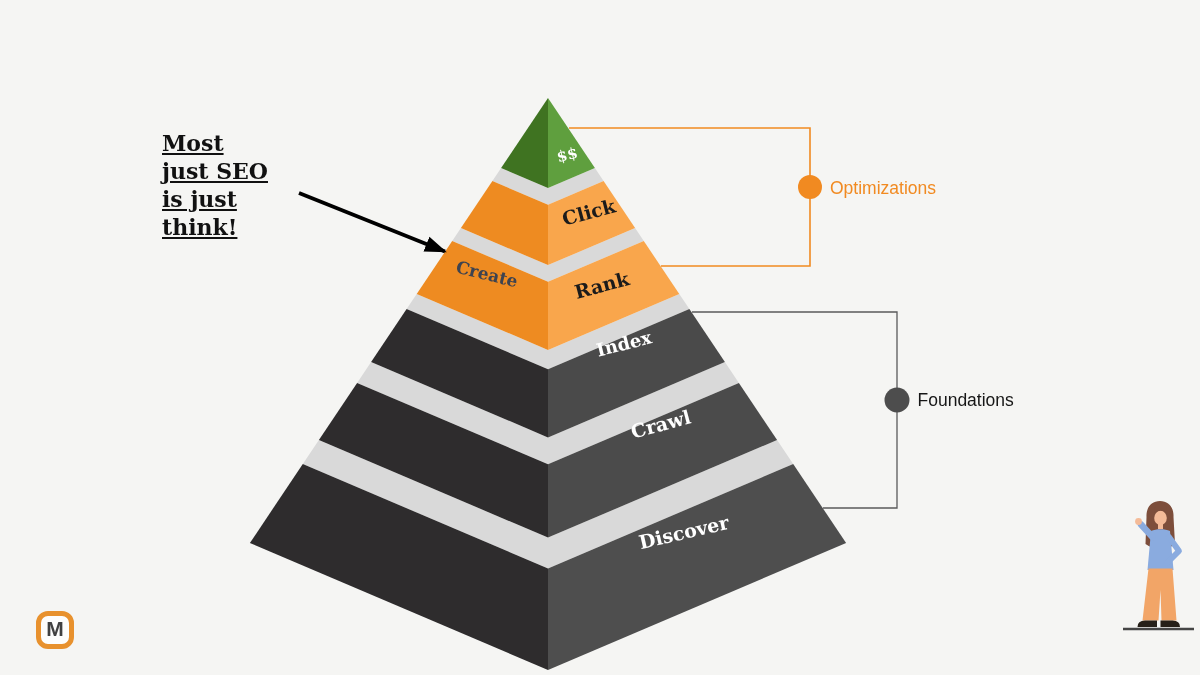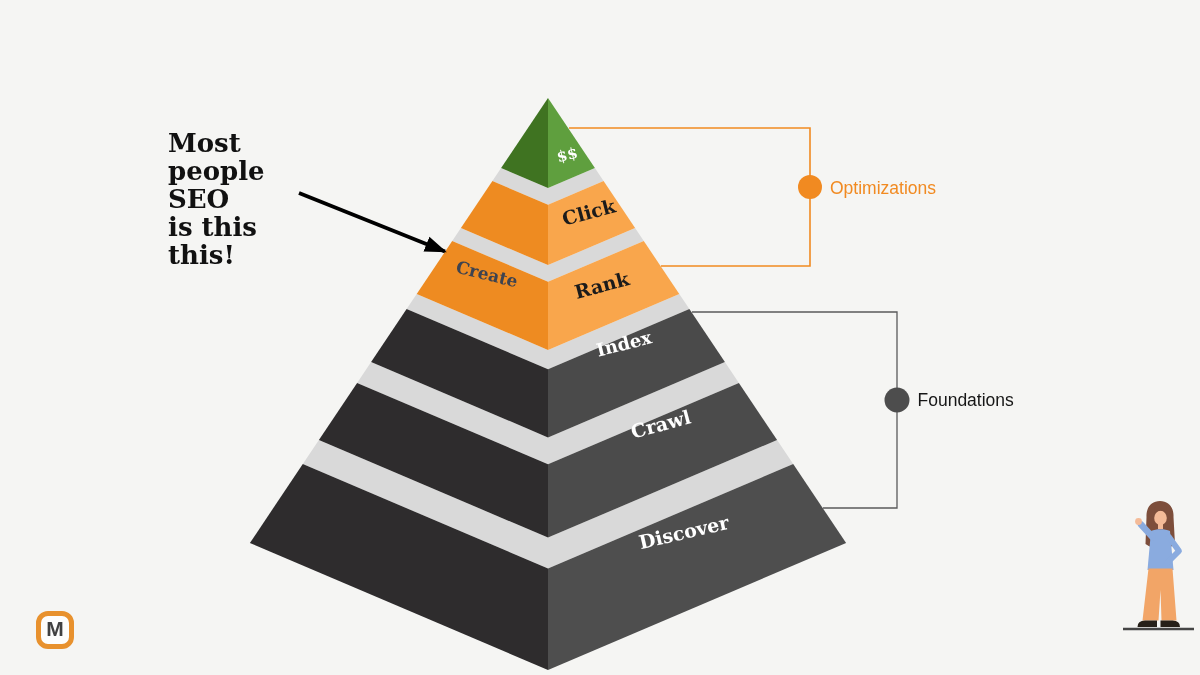--- a/index.html
+++ b/index.html
@@ -13,23 +13,23 @@
   text.layer-lbl{text-anchor:middle;}
   .lbl-white{fill:#ffffff;}
   .lbl-dark{fill:#1b1b1b;}
   .lbl-create{fill:#3d4350;}
   .legend-text{font-family:"Liberation Sans", sans-serif;font-size:17.5px;}
   .legend-opt{fill:#f18a21;}
   .legend-fnd{fill:#161616;}
   .band{fill:#d9d9d9;}
   .bracket{fill:none;}
   #annotation{
-    position:absolute;left:168px;top:129px;width:150px;
+    position:absolute;left:162px;top:129px;width:150px;
     font-family:"DejaVu Serif", serif;font-weight:bold;
-    font-size:26px;line-height:28px;color:#111111;
+    font-size:22px;line-height:28px;color:#111111;text-decoration:underline;
   }
   #annotation span{display:block;}
   #logo{
     position:absolute;left:36px;top:611px;width:28px;height:28px;
     border:5px solid #e8912d;border-radius:12px;background:#fdfdfc;
     display:flex;align-items:center;justify-content:center;
   }
   #logo span{
     font-family:"Liberation Sans", sans-serif;font-weight:bold;
     font-size:21px;color:#414141;transform:translateY(-1px);
@@ -115,19 +115,19 @@
     <circle cx="1138.5" cy="521.5" r="3.4" fill="#f4bb98"></circle>
     <polyline points="1169,537 1179,551 1167,563" fill="none" stroke-width="5.8" stroke-linecap="round" stroke-linejoin="round" stroke="#8aabdf"></polyline>
     <path d="M1148.5 568.5 L1172.5 568.5 L1176.5 620.5 L1161.5 620.5 L1160.5 590 L1158.5 620.5 L1142.5 620.5 Z" fill="#f2a567"></path>
     <path d="M1137.5 627 Q1137.5 620.5 1145 620.5 L1157 620.5 L1157 627 Z" fill="#262019"></path>
     <path d="M1160.5 627 L1160.5 620.5 L1172.5 620.5 Q1180 620.5 1180 627 Z" fill="#262019"></path>
   </g>
 </svg>
 
 <div id="annotation">
   <span>Most</span>
-  <span>people SEO</span>
-  <span>is this this!</span>
+  <span>just SEO</span>
+  <span>is just think!</span>
 </div>
 
 <div id="logo">
   <span>M</span>
 </div>
 
 </body></html>

